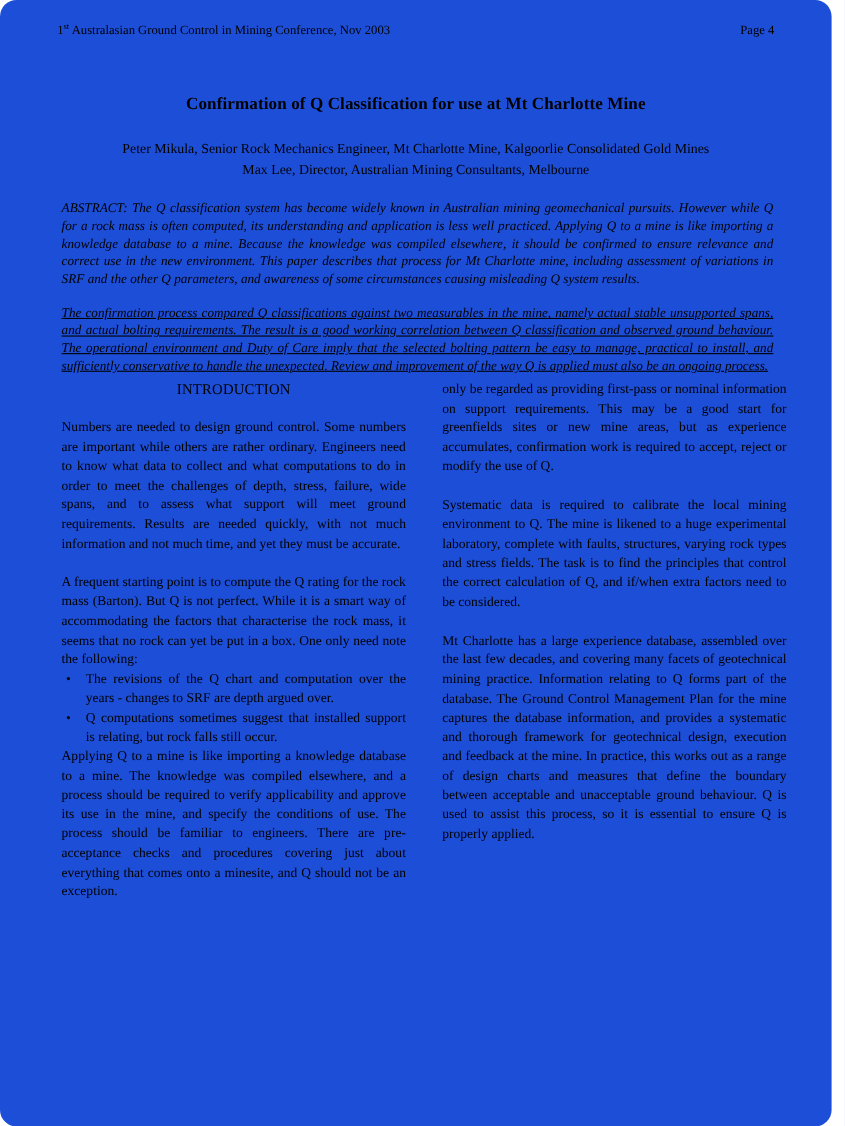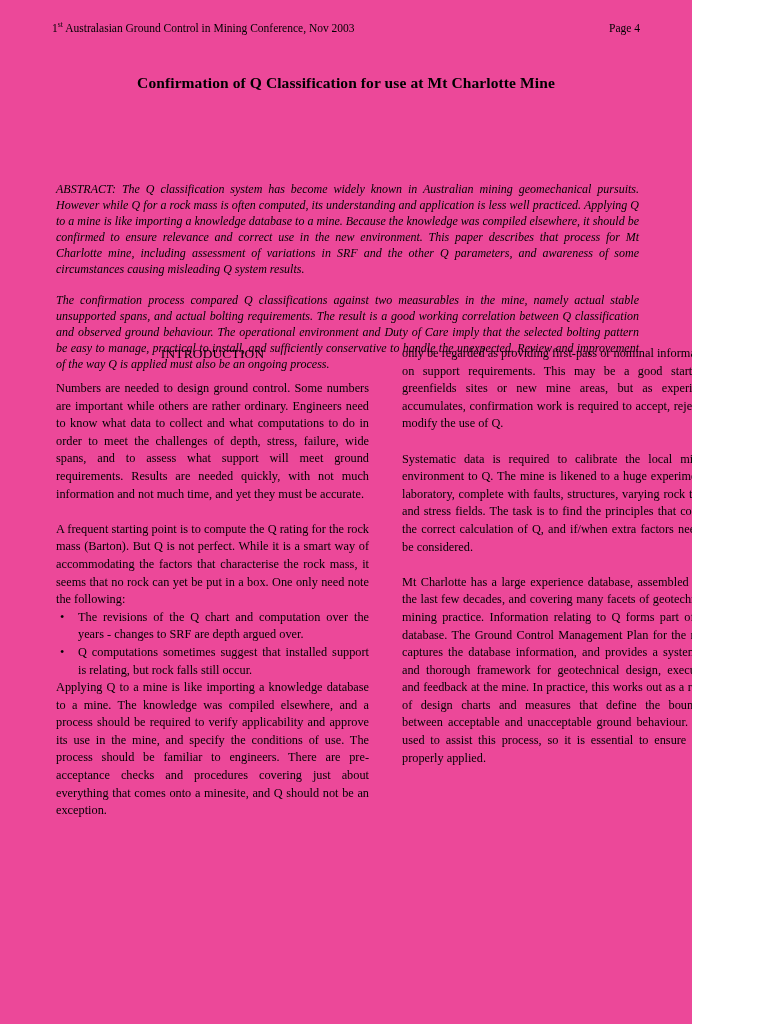--- a/index.html
+++ b/index.html
@@ -2,27 +2,28 @@
 <html><head>
 <meta charset="utf-8">
 <style>
   html, body {
     margin: 0;
     padding: 0;
     background: #ffffff;
   }
   .page {
     position: relative;
-    width: 692px;
+    width: 756px;
     height: 1024px;
-    background: #ec4899;
+    background: #1d4ed8;
     font-family: "Liberation Serif", "DejaVu Serif", serif;
     color: #000000;
     overflow: hidden;
     box-sizing: border-box;
+    border-radius: 15px;
   }
 
   
   .running-header {
     position: absolute;
     top: 20px;
     left: 52px;
     right: 52px;
     height: 16px;
     font-size: 11.5px;
@@ -51,21 +52,21 @@
     position: absolute;
     top: 73px;
     left: 56px;
     right: 56px;
   }
   .paper-title {
     font-size: 15.5px;
     font-weight: bold;
     text-align: center;
     line-height: 20px;
-    margin: 0;
+    margin: 12px;
     letter-spacing: 0.1px;
   }
   .authors {
     margin-top: 21px;
     font-size: 12.6px;
     text-align: center;
     line-height: 19px;
   }
   .author-line { display: block; }
 
@@ -78,20 +79,21 @@
     font-size: 12px;
     font-style: italic;
     line-height: 15.9px;
     text-align: justify;
   }
   .abstract p {
     margin: 0;
   }
   .abstract p + p {
     margin-top: 15.9px;
+    text-decoration: underline;
   }
 
   
   .columns {
     position: absolute;
     top: 345px;
     left: 56px;
     right: 53px;
     bottom: 20px;
   }
@@ -148,20 +150,24 @@
 
 <div class="page">
 
   <div class="running-header">
     <span class="hdr-left"><span>1</span><span class="sup">st</span><span> Australasian Ground Control in Mining Conference, Nov 2003</span></span>
     <span class="hdr-right">Page 4</span>
   </div>
 
   <div class="title-block">
     <h1 class="paper-title">Confirmation of Q Classification for use at Mt Charlotte Mine</h1>
+    <div class="authors">
+      <span class="author-line">Peter Mikula, Senior Rock Mechanics Engineer, Mt Charlotte Mine, Kalgoorlie Consolidated Gold Mines</span>
+      <span class="author-line">Max Lee, Director, Australian Mining Consultants, Melbourne</span>
+    </div>
   </div>
 
   <div class="abstract">
     <p>ABSTRACT:  The Q classification system has become widely known in Australian mining geomechanical pursuits.  However while Q for a rock mass is often computed, its understanding and application is less well practiced.  Applying Q to a mine is like importing a knowledge database to a mine.  Because the knowledge was compiled elsewhere, it should be confirmed to ensure relevance and correct use in the new environment.  This paper describes that process for Mt Charlotte mine, including assessment of variations in SRF and the other Q parameters, and awareness of some circumstances causing misleading Q system results.</p>
     <p>The confirmation process compared Q classifications against two measurables in the mine, namely actual stable unsupported spans, and actual bolting requirements.  The result is a good working correlation between Q classification and observed ground behaviour.  The operational environment and Duty of Care imply that the selected bolting pattern be easy to manage, practical to install, and sufficiently conservative to handle the unexpected.  Review and improvement of the way Q is applied must also be an ongoing process.</p>
   </div>
 
   <div class="columns">
 
     <div class="col col-left">

